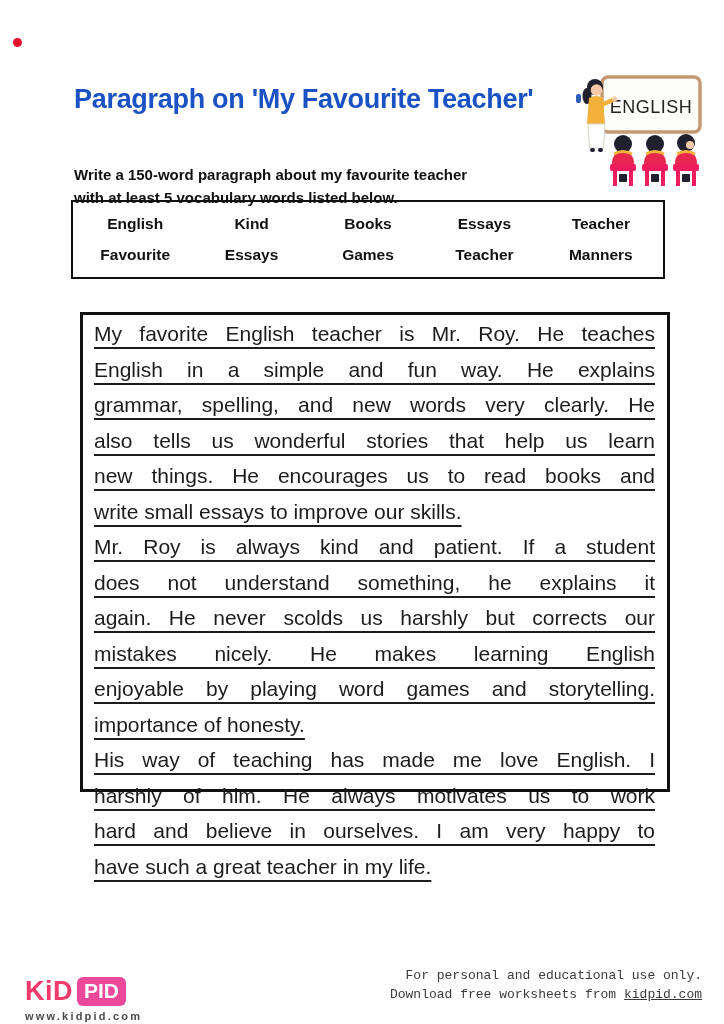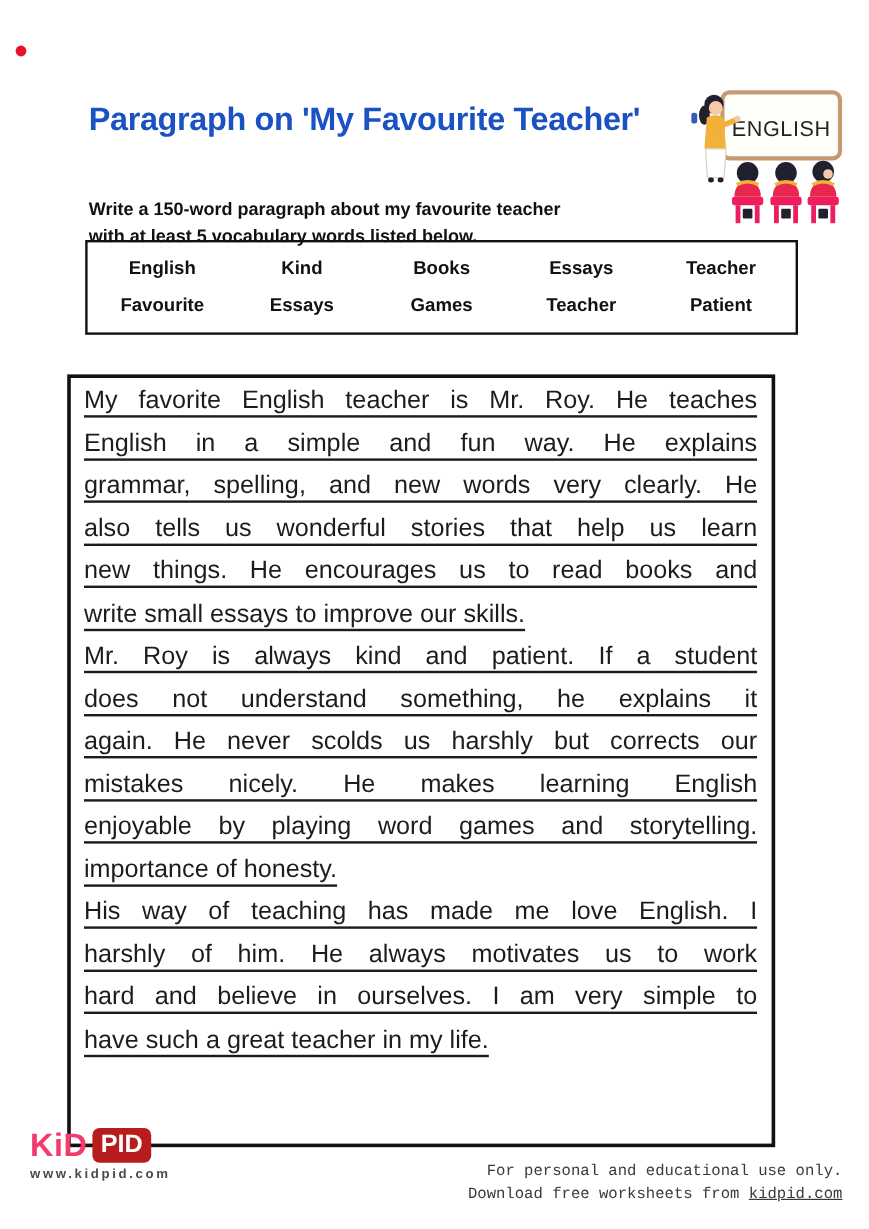--- a/index.html
+++ b/index.html
@@ -37,43 +37,43 @@
     position:absolute; left:71px; top:200px; width:594px; height:79px;
     border:2px solid #111;
     display:grid; grid-template-columns:repeat(5,1fr); grid-template-rows:1fr 1fr;
     align-items:center; justify-items:center;
     padding:6px 4px;
   }
   .vocab-word { font-size:15.5px; font-weight:700; color:#111; }
 
   
   .essay-box {
-    position:absolute; left:56px; top:312px; width:590px; height:644px;
+    position:absolute; left:80px; top:312px; width:590px; height:480px;
     border:3px solid #111;
     padding:1px 12px 0 11px;
   }
   .line {
     font-size:21px; color:#1c1c1c;
     line-height:35.5px; height:35.5px;
     white-space:nowrap;
     text-align:justify; text-align-last:justify;
     text-decoration:underline;
     text-decoration-thickness:1.5px;
     text-underline-offset:6px;
     overflow:hidden;
   }
   .line.last { text-align-last:left; }
 
   
-  .footer-logo { position:absolute; left:25px; top:939px; }
+  .footer-logo { position:absolute; left:25px; top:976px; }
   .logo-row { display:flex; align-items:center; gap:4px; }
   .logo-kid { font-size:27px; font-weight:800; color:#f23a6d; letter-spacing:0.5px; }
   .logo-pid {
     font-size:21px; font-weight:800; color:#ffffff;
-    background:#b91c1c; border-radius:6px; padding:2px 7px 3px 7px;
+    background:#ec4899; border-radius:6px; padding:2px 7px 3px 7px;
   }
   .logo-url { margin-top:3px; font-size:11px; letter-spacing:2.2px; color:#4a4a4a; font-weight:600; }
 
   .footer-note {
     position:absolute; right:22px; top:966px; text-align:right;
     font-family:Liberation Mono, monospace;
     font-size:13px; color:#3a3a3a; line-height:19px;
   }
   .footer-note a { color:#3a3a3a; text-decoration:underline; }
 </style>
@@ -142,39 +142,39 @@
   <div class="vocab-box">
     <span class="vocab-word">English</span>
     <span class="vocab-word">Kind</span>
     <span class="vocab-word">Books</span>
     <span class="vocab-word">Essays</span>
     <span class="vocab-word">Teacher</span>
     <span class="vocab-word">Favourite</span>
     <span class="vocab-word">Essays</span>
     <span class="vocab-word">Games</span>
     <span class="vocab-word">Teacher</span>
-    <span class="vocab-word">Patient</span>
+    <span class="vocab-word">Manners</span>
   </div>
 
   <div class="essay-box">
     <div class="line">My favorite English teacher is Mr. Roy. He teaches</div>
     <div class="line">English in a simple and fun way. He explains</div>
     <div class="line">grammar, spelling, and new words very clearly. He</div>
     <div class="line">also tells us wonderful stories that help us learn</div>
     <div class="line">new things. He encourages us to read books and</div>
     <div class="line last">write small essays to improve our skills.</div>
     <div class="line">Mr. Roy is always kind and patient. If a student</div>
     <div class="line">does not understand something, he explains it</div>
     <div class="line">again. He never scolds us harshly but corrects our</div>
     <div class="line">mistakes nicely. He makes learning English</div>
     <div class="line">enjoyable by playing word games and storytelling.</div>
     <div class="line last">importance of honesty.</div>
     <div class="line">His way of teaching has made me love English. I</div>
     <div class="line">harshly of him. He always motivates us to work</div>
-    <div class="line">hard and believe in ourselves. I am very simple to</div>
+    <div class="line">hard and believe in ourselves. I am very happy to</div>
     <div class="line last">have such a great teacher in my life.</div>
   </div>
 
   <div class="footer-logo">
     <div class="logo-row">
       <span class="logo-kid">KiD</span>
       <span class="logo-pid">PID</span>
     </div>
     <div class="logo-url">www.kidpid.com</div>
   </div>

